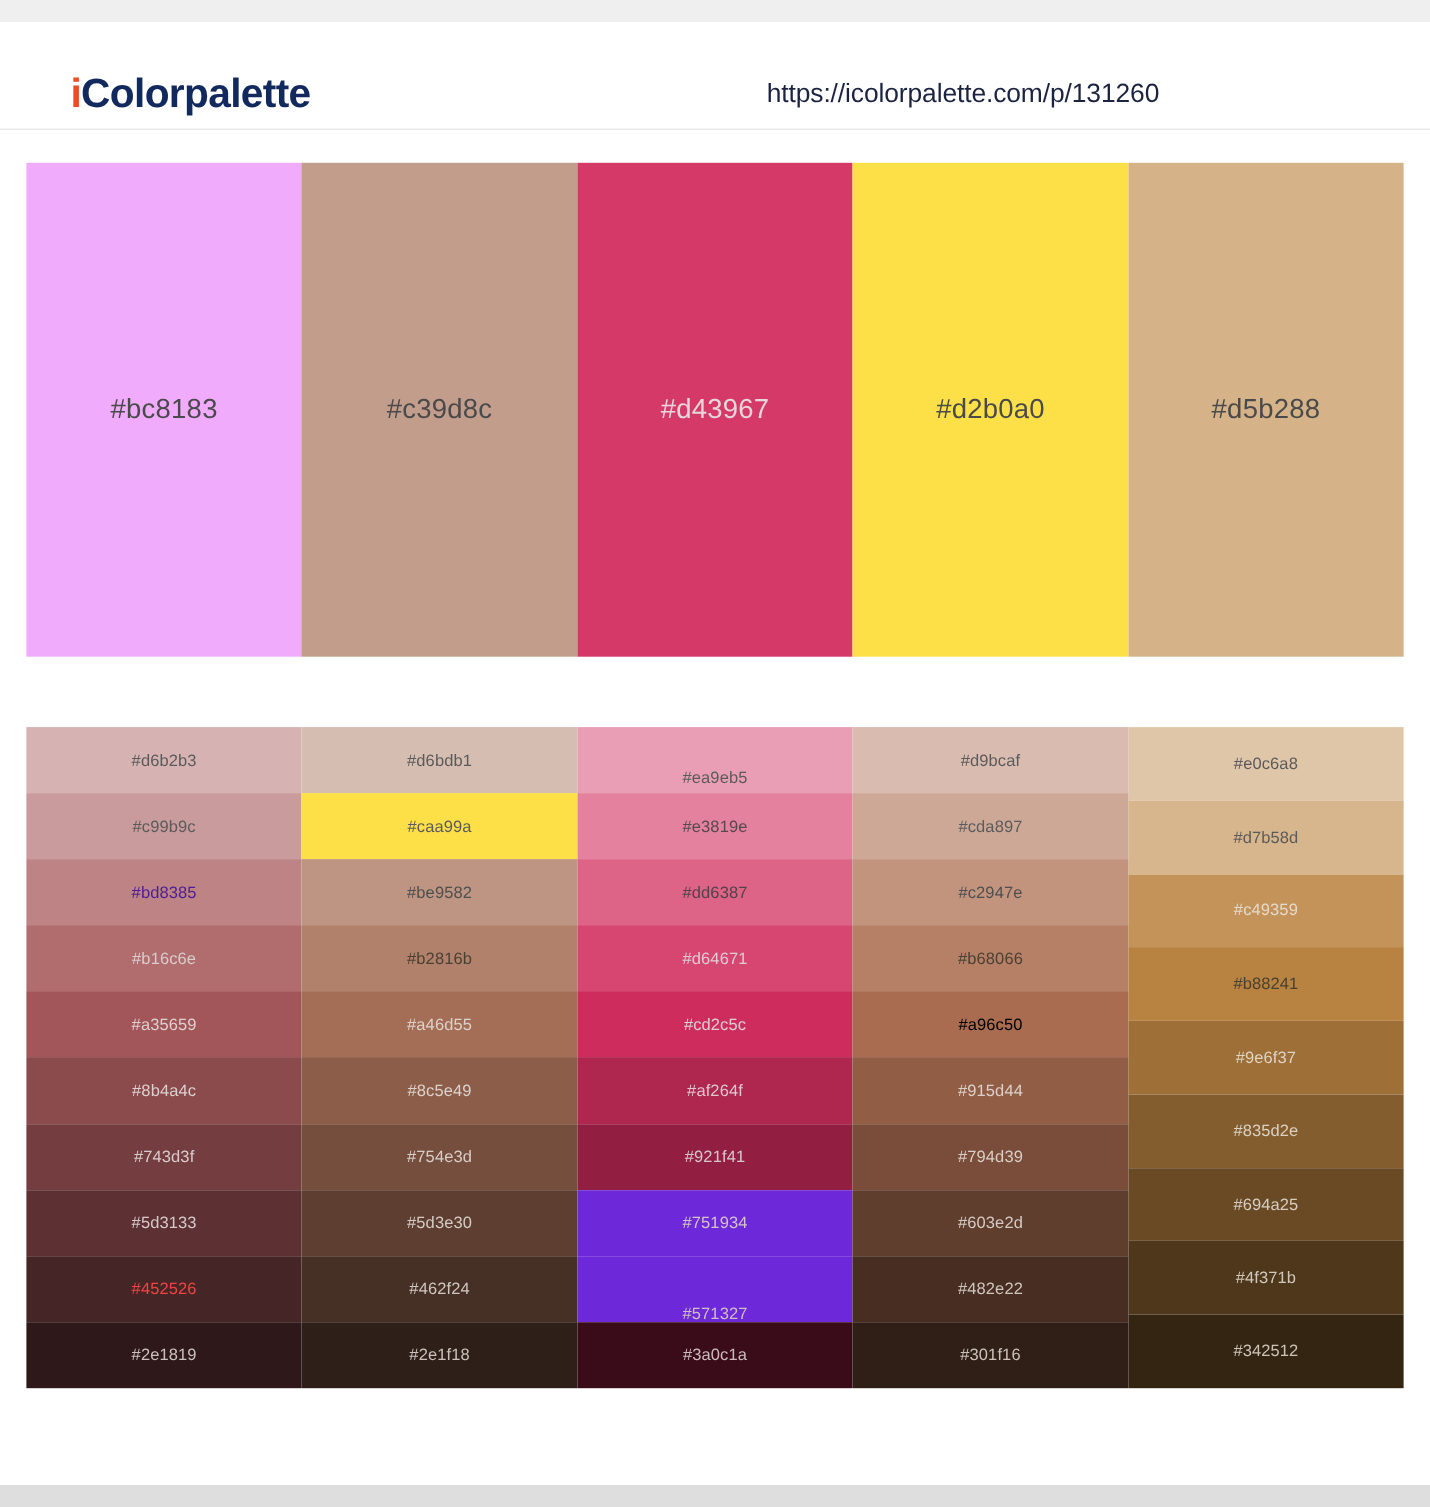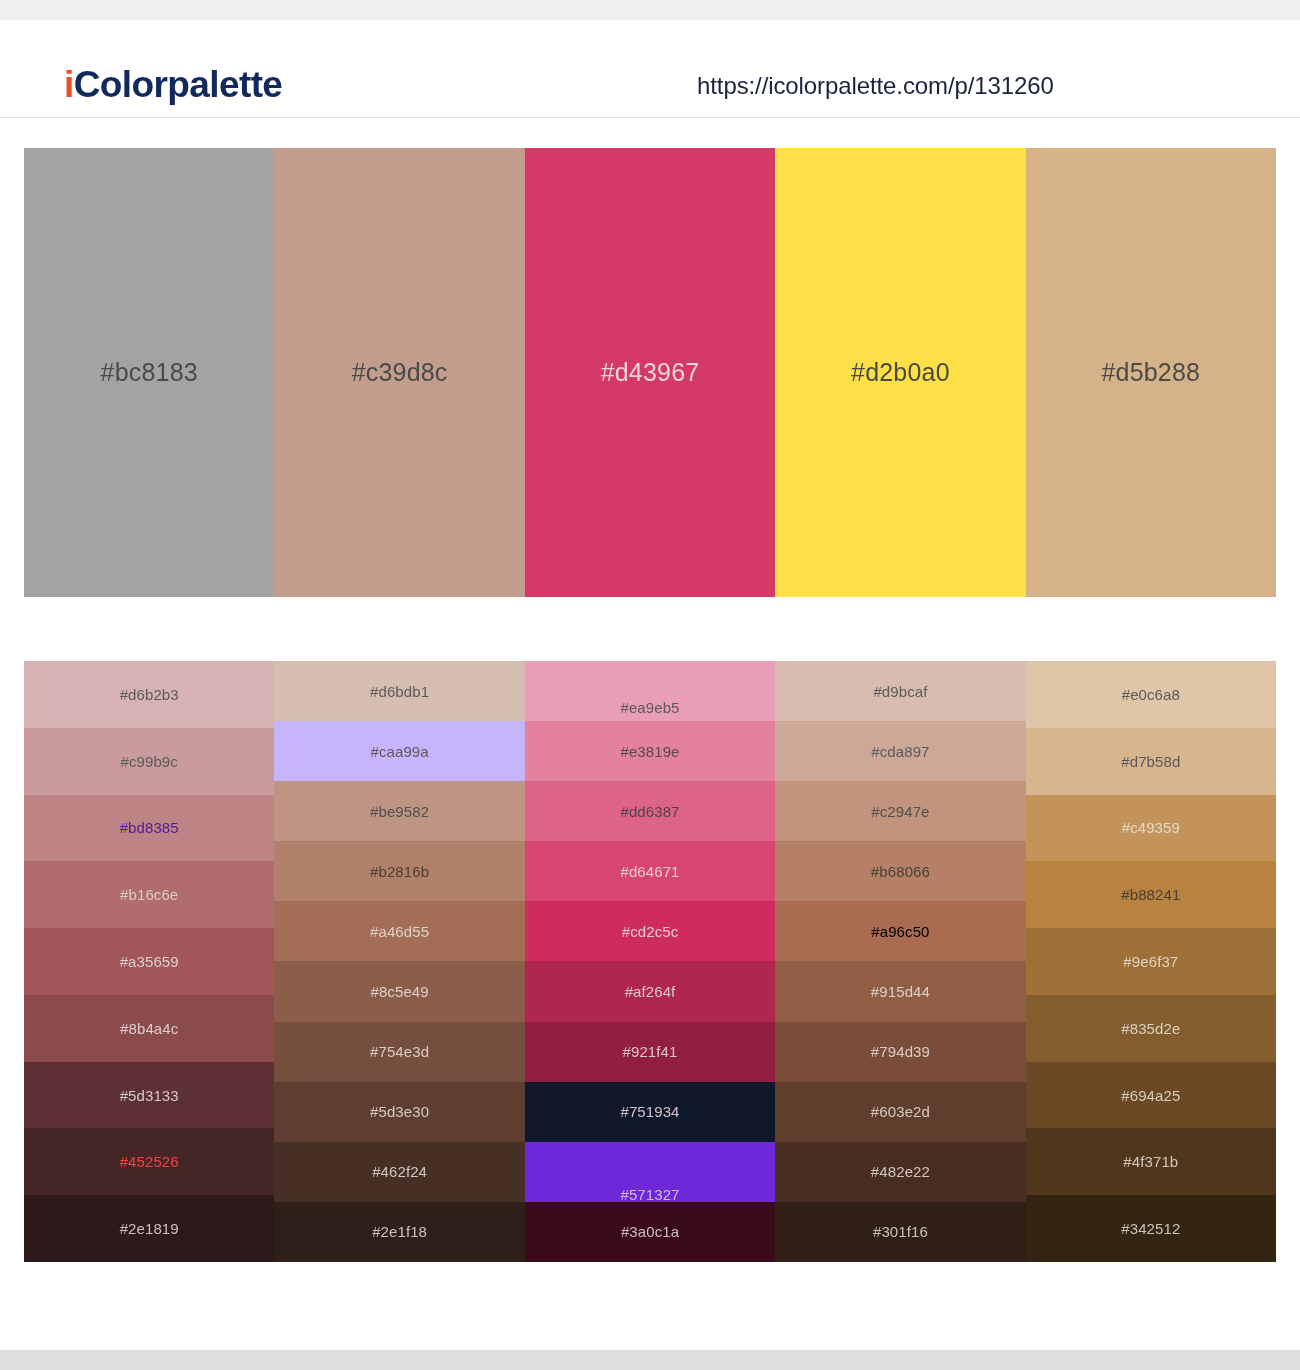--- a/index.html
+++ b/index.html
@@ -120,21 +120,21 @@
 
   <div class="header">
     <div class="logo">
       <span class="logo-i">i</span><span class="logo-rest">Colorpalette</span>
     </div>
     <div class="page-url">https://icolorpalette.com/p/131260</div>
   </div>
   <div class="header-divider"></div>
 
   <div class="palette">
-      <div class="swatch" style="background: #a3a3a3;">
+      <div class="swatch" style="background: #f0abfc;">
         <span class="swatch-label" style="color: rgb(74, 74, 74);">#bc8183</span>
       </div>
       <div class="swatch" style="background: rgb(195, 157, 140);">
         <span class="swatch-label" style="color: rgb(74, 74, 74);">#c39d8c</span>
       </div>
       <div class="swatch" style="background: rgb(212, 57, 103);">
         <span class="swatch-label" style="color: rgb(232, 214, 220);">#d43967</span>
       </div>
       <div class="swatch" style="background: #fde047;">
         <span class="swatch-label" style="color: rgb(74, 74, 74);">#d2b0a0</span>
@@ -157,35 +157,38 @@
         </div>
         <div class="shade-cell" style="background: rgb(177, 108, 110);">
           <span class="shade-label" style="color: rgb(217, 204, 204);">#b16c6e</span>
         </div>
         <div class="shade-cell" style="background: rgb(163, 86, 89);">
           <span class="shade-label" style="color: rgb(221, 208, 208);">#a35659</span>
         </div>
         <div class="shade-cell" style="background: rgb(139, 74, 76);">
           <span class="shade-label" style="color: rgb(220, 208, 208);">#8b4a4c</span>
         </div>
+        <div class="shade-cell" style="background: rgb(116, 61, 63);">
+          <span class="shade-label" style="color: rgb(216, 204, 204);">#743d3f</span>
+        </div>
         <div class="shade-cell" style="background: rgb(93, 49, 51);">
           <span class="shade-label" style="color: rgb(213, 201, 201);">#5d3133</span>
         </div>
         <div class="shade-cell" style="background: rgb(69, 37, 38);">
           <span class="shade-label" style="color: #ef4444;">#452526</span>
         </div>
         <div class="shade-cell" style="background: rgb(46, 24, 25);">
           <span class="shade-label" style="color: rgb(203, 192, 192);">#2e1819</span>
         </div>
       </div>
       <div class="shade-col">
         <div class="shade-cell" style="background: rgb(214, 189, 177);">
           <span class="shade-label" style="color: rgb(91, 91, 91);">#d6bdb1</span>
         </div>
-        <div class="shade-cell" style="background: #c4b5fd;">
+        <div class="shade-cell" style="background: #fde047;">
           <span class="shade-label" style="color: rgb(91, 91, 91);">#caa99a</span>
         </div>
         <div class="shade-cell" style="background: rgb(190, 149, 130);">
           <span class="shade-label" style="color: rgb(79, 79, 79);">#be9582</span>
         </div>
         <div class="shade-cell" style="background: rgb(178, 129, 107);">
           <span class="shade-label" style="color: rgb(74, 64, 51);">#b2816b</span>
         </div>
         <div class="shade-cell" style="background: rgb(164, 109, 85);">
           <span class="shade-label" style="color: rgb(221, 210, 203);">#a46d55</span>
@@ -221,21 +224,21 @@
         </div>
         <div class="shade-cell" style="background: rgb(205, 44, 92);">
           <span class="shade-label" style="color: rgb(226, 204, 212);">#cd2c5c</span>
         </div>
         <div class="shade-cell" style="background: rgb(175, 38, 79);">
           <span class="shade-label" style="color: rgb(221, 201, 208);">#af264f</span>
         </div>
         <div class="shade-cell" style="background: rgb(146, 31, 65);">
           <span class="shade-label" style="color: rgb(217, 198, 205);">#921f41</span>
         </div>
-        <div class="shade-cell" style="background: #0f172a;">
+        <div class="shade-cell" style="background: #6d28d9;">
           <span class="shade-label" style="color: rgb(213, 195, 201);">#751934</span>
         </div>
         <div class="shade-cell" style="background: #6d28d9; align-items: flex-end;">
           <span class="shade-label" style="color: rgb(207, 190, 196);">#571327</span>
         </div>
         <div class="shade-cell" style="background: rgb(58, 12, 26);">
           <span class="shade-label" style="color: rgb(203, 187, 192);">#3a0c1a</span>
         </div>
       </div>
       <div class="shade-col">

